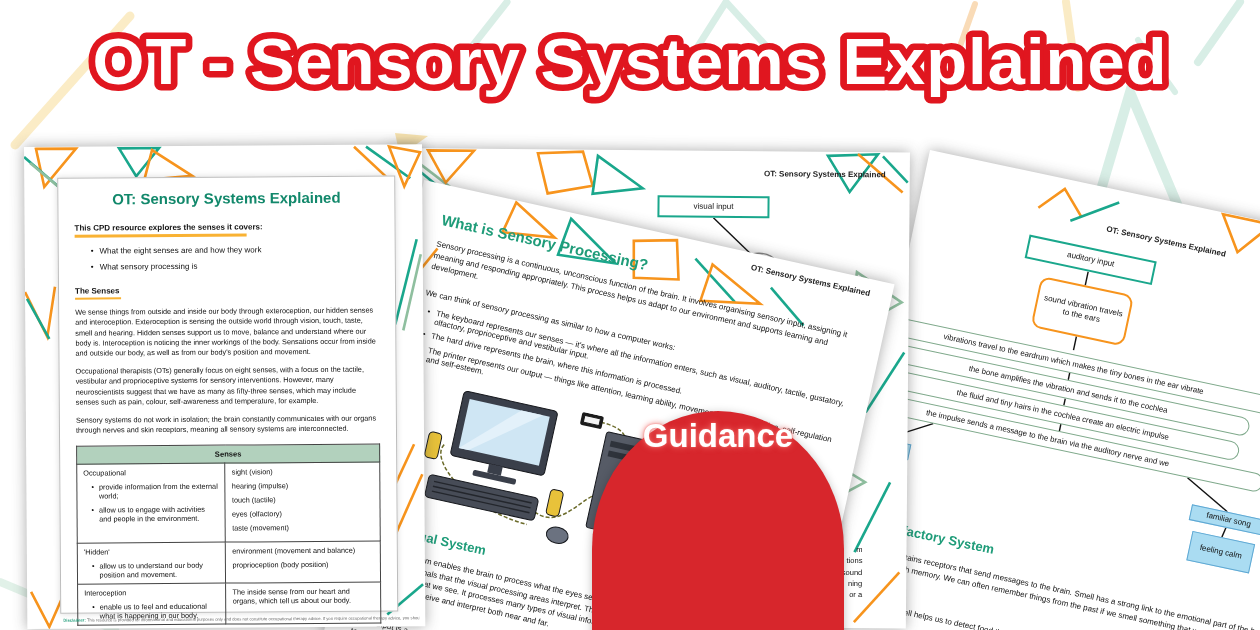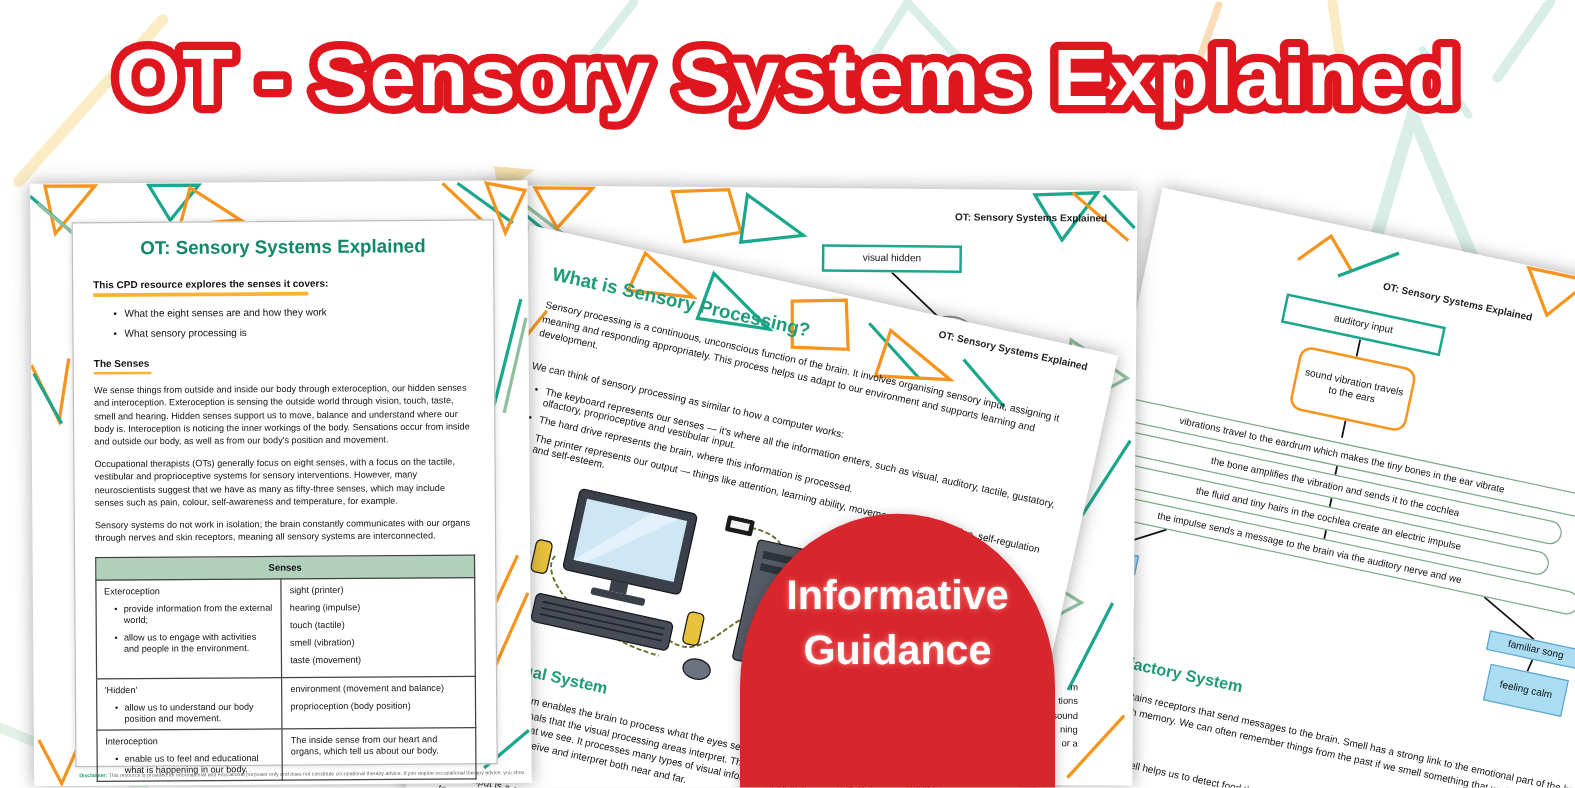--- a/index.html
+++ b/index.html
@@ -190,21 +190,21 @@
     <line class="fl" x1="362" y1="121" x2="336" y2="157"></line>
     <line class="fl" x1="382" y1="121" x2="436" y2="157"></line>
     <line class="fl" x1="334" y1="178" x2="334" y2="196"></line>
     <line class="fl" x1="436" y1="179" x2="436" y2="196"></line>
     <line class="fl" x1="334" y1="196" x2="436" y2="196"></line>
     <line class="fl" x1="395" y1="196" x2="395" y2="202"></line>
     <line class="fl" x1="395" y1="220" x2="395" y2="226"></line>
     <line class="fl" x1="395" y1="254" x2="395" y2="262"></line>
   </svg>
   <div class="pg-header" style="text-align:right;width:250px;">OT: Sensory Systems Explained</div>
-  <div class="fc-box inbox" style="left:270px;top:45px;width:112px;height:22px;">visual hidden</div>
+  <div class="fc-box inbox" style="left:270px;top:45px;width:112px;height:22px;">visual input</div>
   <div class="fc-box bluebox" style="left:300px;top:157px;width:68px;height:21px;">colour</div>
   <div class="fc-box bluebox" style="left:398px;top:157px;width:86px;height:21px;">track moving objects</div>
   <div class="fc-box orgbox" style="left:364px;top:202px;width:62px;height:18px;">protection</div>
   <div class="fc-box orgbox" style="left:368px;top:226px;width:54px;height:28px;">seeing danger</div>
   <div class="fc-box orgbox" style="left:368px;top:262px;width:54px;height:28px;">seeing traffic</div>
   <div id="p3-frag">
     <div>m</div>
     <div>tions</div>
     <div>d sound</div>
     <div>ning</div>
@@ -305,29 +305,29 @@
     <div class="p1p">We sense things from outside and inside our body through exteroception, our hidden senses and interoception. Exteroception is sensing the outside world through vision, touch, taste, smell and hearing. Hidden senses support us to move, balance and understand where our body is. Interoception is noticing the inner workings of the body. Sensations occur from inside and outside our body, as well as from our body's position and movement.</div>
     <div class="p1p">Occupational therapists (OTs) generally focus on eight senses, with a focus on the tactile, vestibular and proprioceptive systems for sensory interventions. However, many neuroscientists suggest that we have as many as fifty-three senses, which may include senses such as pain, colour, self-awareness and temperature, for example.</div>
     <div class="p1p">Sensory systems do not work in isolation; the brain constantly communicates with our organs through nerves and skin receptors, meaning all sensory systems are interconnected.</div>
     <table id="senses-table">
       <tbody>
           <tr>
             <th colspan="2">Senses</th>
           </tr>
       <tr>
         <td class="lc">
-          <div>Exteroception</div>
+          <div>Occupational</div>
           <div class="cellb">provide information from the external world;</div>
           <div class="cellb">allow us to engage with activities and people in the environment.</div>
         </td>
         <td>
-          <div class="rline">sight (printer)</div>
+          <div class="rline">sight (vision)</div>
           <div class="rline">hearing (impulse)</div>
           <div class="rline">touch (tactile)</div>
-          <div class="rline">smell (vibration)</div>
+          <div class="rline">eyes (olfactory)</div>
           <div class="rline">taste (movement)</div>
         </td>
       </tr>
       <tr>
         <td class="lc">
           <div>'Hidden'</div>
           <div class="cellb">allow us to understand our body position and movement.</div>
         </td>
         <td>
           <div class="rline">environment (movement and balance)</div>
@@ -346,15 +346,14 @@
     </tbody>
       </table>
   </div>
   <div id="disclaimer">
     <b>Disclaimer:</b>
     <span>This resource is provided for informational and educational purposes only and does not constitute occupational therapy advice. If you require occupational therapy advice, you should contact a</span>
   </div>
 </div>
 
 <div id="badge">
-  <div class="l1">Informative</div>
   <div class="l2">Guidance</div>
 </div>
 
 </body></html>

